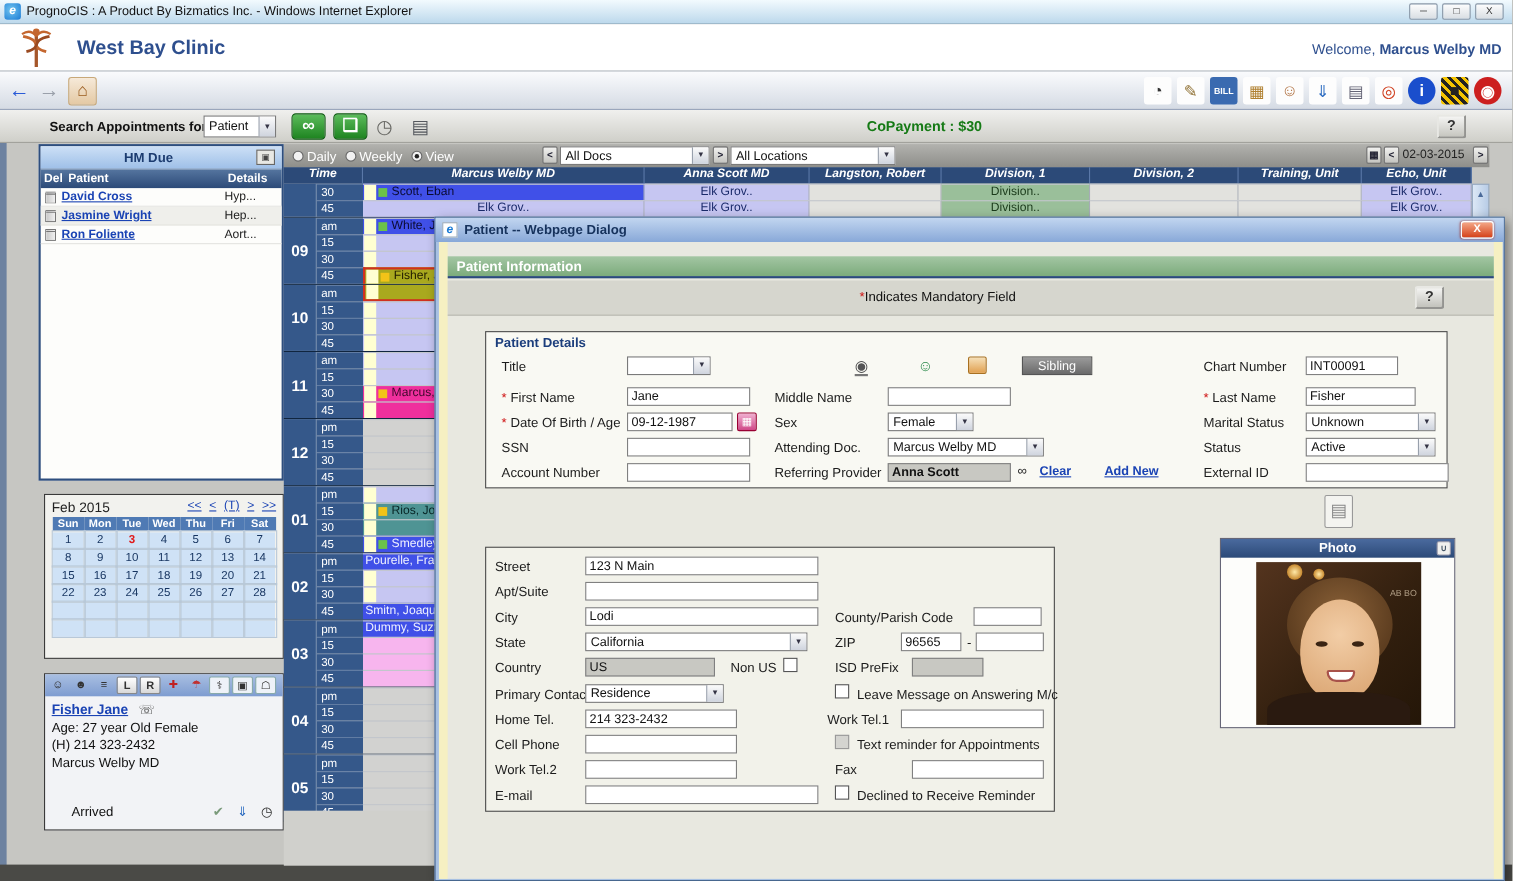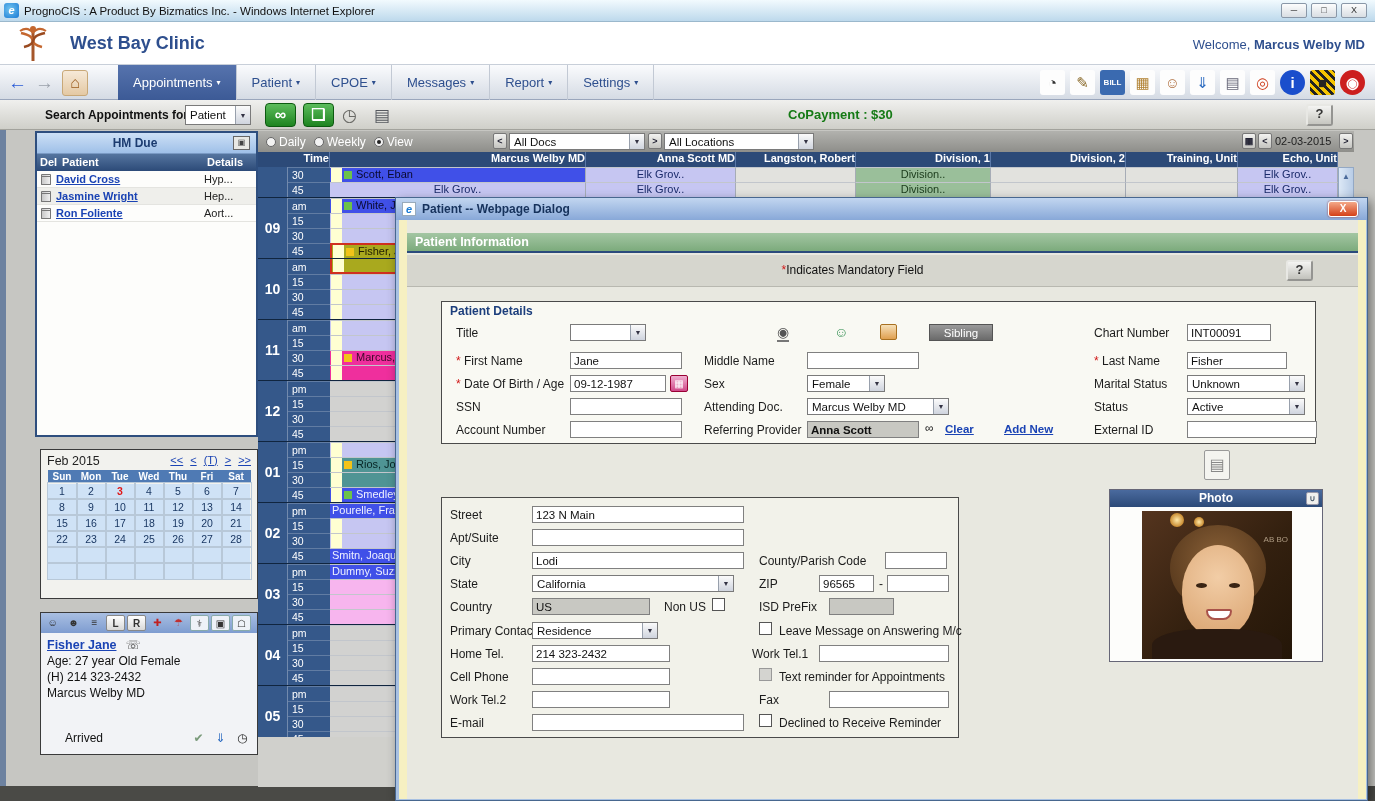--- a/index.html
+++ b/index.html
@@ -118,21 +118,21 @@
   #sched-toolbar { position:absolute; left:0; top:0; width:1096px; height:21px;
     background:linear-gradient(#b2b2ae,#8e8e8a); display:flex; align-items:center; color:#fff; font-size:12px; }
   .radio { width:10px; height:10px; border-radius:50%; background:#f2f2f2; border:1px solid #666;
     display:inline-block; margin:0 3px 0 8px; vertical-align:-1px; position:relative; }
   .radio.sel::after { content:""; position:absolute; left:2px; top:2px; width:4px; height:4px;
     border-radius:50%; background:#222; }
   .mini3d { width:14px; height:16px; background:linear-gradient(#f2f2f0,#c4c4c0); border:1px solid #777;
     border-radius:2px; color:#223; font-size:9px; font-weight:bold; text-align:center; line-height:14px; }
   #sched-colhead { position:absolute; left:0; top:21px; height:15px; display:flex;
     background:#2c4a78; color:#fff; font-size:11px; font-weight:bold; }
-  #sched-colhead div { border-right:1px solid #5a78a8; text-align:right; overflow:hidden; white-space:nowrap; }
+  #sched-colhead div { border-right:1px solid #5a78a8; text-align:center; overflow:hidden; white-space:nowrap;font-style:italic; }
   #sched-grid { position:absolute; left:0; top:36px; width:1080px; }
   .blk { display:flex; border-bottom:1px solid #10253f; }
   .blk-hour { width:30px; background:#35588a; color:#fff; font-size:14px; font-weight:bold;
     display:flex; align-items:center; justify-content:center; border-right:1px solid rgba(255,255,255,.3); }
   .blk-rows { flex:1; }
   .srow { display:flex; height:15px; }
   .slot-t { width:42px; background:#35588a; color:#fff; font-size:10.5px; padding-left:4px;
     border-top:1px solid rgba(255,255,255,.22); line-height:14px; }
   .cell { position:relative; border-right:1px solid #a6acb6; border-top:1px solid #c2c6cc;
     background:#e2e2de; font-size:11px; line-height:13px; white-space:nowrap; overflow:hidden; color:#1a2a6a; }
@@ -266,28 +266,20 @@
       <b>Marcus Welby MD</b>
     </span>
   </div>
 
   <div id="navbar">
     <div id="nav-arrows">
       <span class="navglyph" style="color:#2a5bd7">←</span>
       <span class="navglyph" style="color:#9aa0aa">→</span>
       <span id="home-btn">⌂</span>
     </div>
-    <div id="nav-menu">
-        <div class="nav-item active">Appointments<span class="caret">▾</span></div>
-        <div class="nav-item">Patient<span class="caret">▾</span></div>
-        <div class="nav-item">CPOE<span class="caret">▾</span></div>
-        <div class="nav-item">Messages<span class="caret">▾</span></div>
-        <div class="nav-item">Report<span class="caret">▾</span></div>
-        <div class="nav-item">Settings<span class="caret">▾</span></div>
-      </div>
     <div id="icon-strip">
         <div class="hicon" style="background: rgb(253, 253, 253); color: rgb(51, 51, 51);">◔</div>
         <div class="hicon" style="background: rgb(253, 253, 253); color: rgb(138, 106, 42);">✎</div>
         <div class="hicon" style="background: rgb(58, 106, 176); color: rgb(255, 255, 255); font-size: 8px; font-weight: bold;">BILL</div>
         <div class="hicon" style="background: rgb(253, 253, 253); color: rgb(176, 128, 48);">▦</div>
         <div class="hicon" style="background: rgb(253, 253, 253); color: rgb(176, 112, 64);">☺</div>
         <div class="hicon" style="background: rgb(253, 253, 253); color: rgb(42, 106, 192);">⇓</div>
         <div class="hicon" style="background: rgb(253, 253, 253); color: rgb(102, 102, 119);">▤</div>
         <div class="hicon" style="background: rgb(253, 253, 253); color: rgb(208, 64, 32);">◎</div>
         <div class="hicon" style="background: rgb(26, 78, 204); color: rgb(255, 255, 255); border-radius: 50%; font-weight: bold;">i</div>

